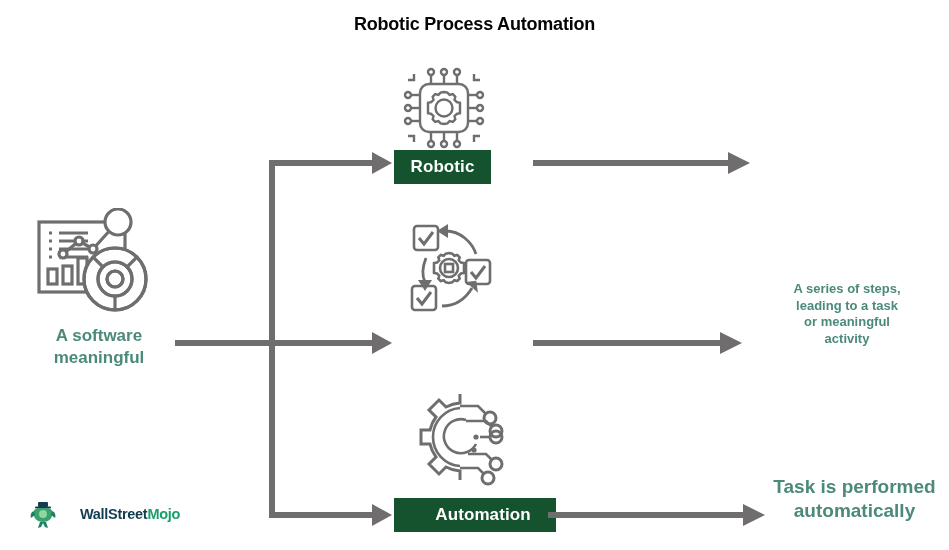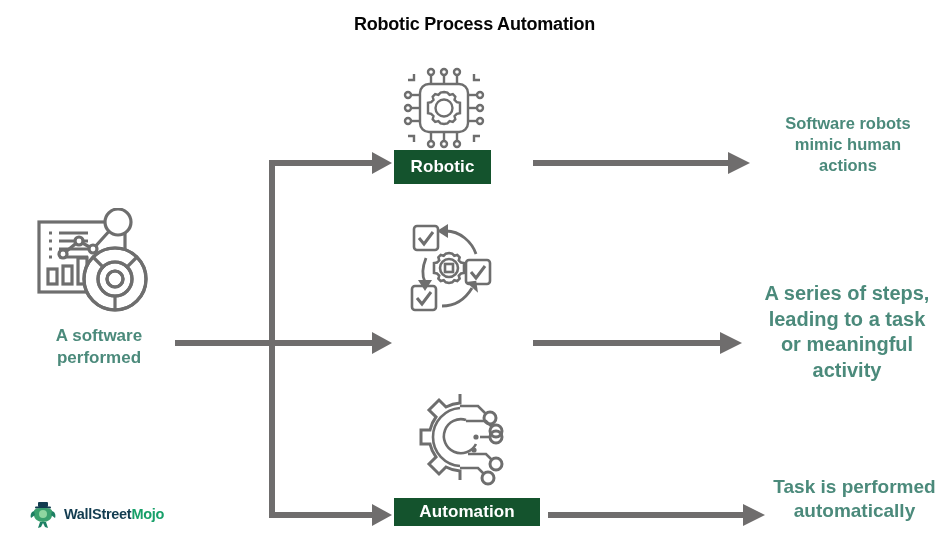--- a/index.html
+++ b/index.html
@@ -70,45 +70,45 @@
     color: #ffffff;
     font-weight: bold;
     display: flex;
     align-items: center;
     justify-content: center;
     font-size: 17px;
     letter-spacing: 0.1px;
   }
   #box-robotic    { left: 394px; top: 150px; width: 97px;  height: 34px; }
   #box-process    { left: 405px; top: 329px; width: 99px;  height: 34px; }
-  #box-automation { left: 394px; top: 498px; width: 146px; height: 28px; }
+  #box-automation { left: 394px; top: 498px; width: 146px; height: 34px; padding-left: 16px; }
 
   
   #desc-robotic    { left: 750px; top: 113px; width: 196px; font-size: 16.5px; }
-  #desc-process    { left: 745px; top: 281px; width: 204px; font-size: 20px; }
+  #desc-process    { left: 745px; top: 281px; width: 204px; font-size: 13px; }
   #desc-automation { left: 760px; top: 475px; width: 189px; font-size: 19px; }
 
   
   #connectors, #arrows-right {
     position: absolute;
     left: 0;
     top: 0;
     width: 949px;
     height: 550px;
   }
 
   
   #brand-logo {
     position: absolute;
     left: 28px;
     top: 498px;
     height: 32px;
     display: flex;
     align-items: center;
-    gap: 6px;
+    gap: 22px;
   }
   #brand-text {
     font-size: 14.5px;
     font-weight: bold;
     letter-spacing: -0.3px;
     white-space: nowrap;
   }
   .brand-wall { color: #123c50; }
   .brand-mojo { color: #18a06a; }
 </style>
@@ -151,21 +151,21 @@
       <circle cx="79" cy="71" r="17" fill="#ffffff"></circle>
       <circle cx="79" cy="71" r="17"></circle>
       <circle cx="79" cy="71" r="8" fill="#ffffff"></circle>
       <circle cx="79" cy="71" r="8"></circle>
       <line x1="57" y1="49" x2="68" y2="60"></line>
       <line x1="101" y1="49" x2="90" y2="60"></line>
       <line x1="79" y1="102" x2="79" y2="88"></line>
     </g>
   </svg>
   <div id="source-label" class="teal-text" style="white-space: pre-line;">A software
-performed</div>
+meaningful</div>
 
   <svg id="connectors" viewBox="0 0 949 550">
     <g stroke="#6f6d6d" stroke-width="6" fill="none">
 
       <line x1="175" y1="343" x2="372" y2="343"></line>
 
       <line x1="272" y1="160" x2="272" y2="518"></line>
 
       <line x1="269" y1="163" x2="372" y2="163"></line>
 
@@ -215,23 +215,20 @@
       <line x1="68" y1="55" x2="77" y2="55"></line>
         <circle cx="80" cy="55" r="3"></circle>
 
       <polyline points="8,14 14,14 14,8"></polyline>
       <polyline points="80,14 74,14 74,8"></polyline>
       <polyline points="8,70 14,70 14,76"></polyline>
       <polyline points="80,70 74,70 74,76"></polyline>
     </g>
   </svg>
   <div id="box-robotic" class="stage-box">Robotic</div>
-  <div id="desc-robotic" class="teal-text" style="white-space: pre-line;">Software robots
-mimic human
-actions</div>
 
   <svg id="icon-process" class="stage-icon" viewBox="0 0 90 100">
     <g fill="none" stroke="#6e6e6e" stroke-width="2.6">
 
       <g transform="translate(45,50)">
         <path d="M0,-15 L3.2,-14.4 L5.3,-12.3 L8.3,-13.1 L10.6,-10.6 L9.8,-7.6 L12,-5.5 L15,-5 L15,0 L15,5 L12,5.5 L9.8,7.6 L10.6,10.6 L8.3,13.1 L5.3,12.3 L3.2,14.4 L0,15 L-3.2,14.4 L-5.3,12.3 L-8.3,13.1 L-10.6,10.6 L-9.8,7.6 L-12,5.5 L-15,5 L-15,0 L-15,-5 L-12,-5.5 L-9.8,-7.6 L-10.6,-10.6 L-8.3,-13.1 L-5.3,-12.3 L-3.2,-14.4 Z"></path>
         <circle cx="0" cy="0" r="9"></circle>
         <rect x="-4" y="-4" width="8" height="8"></rect>
       </g>
 

